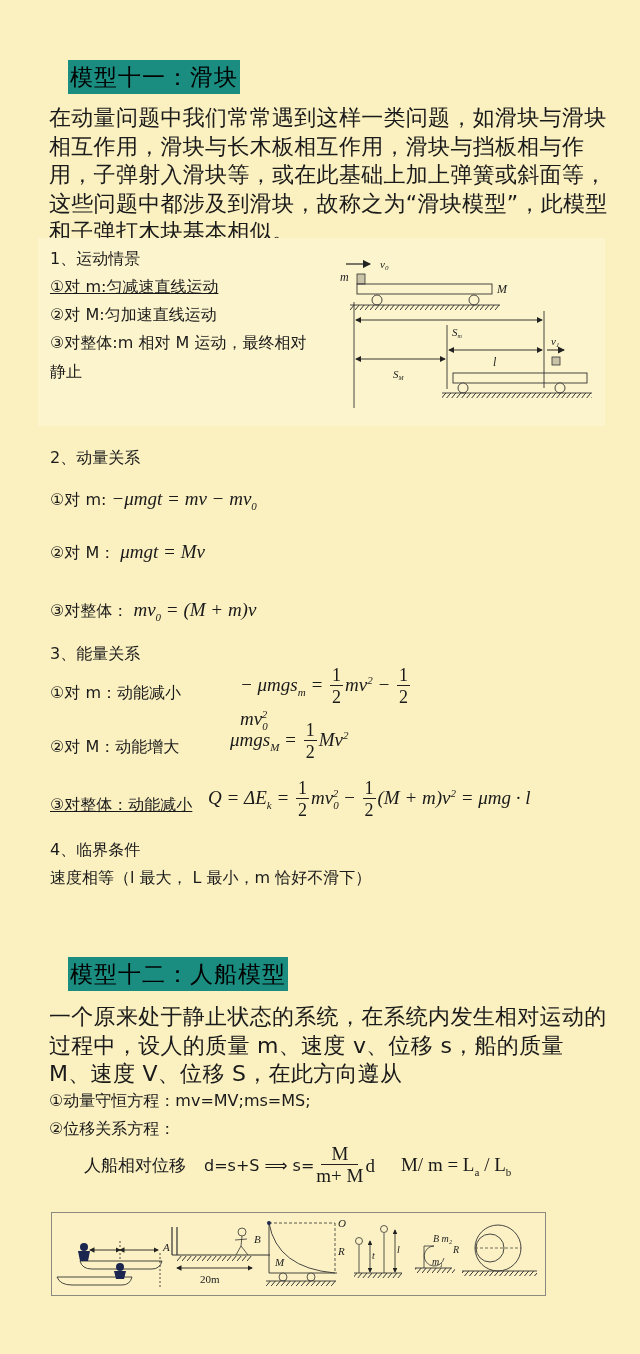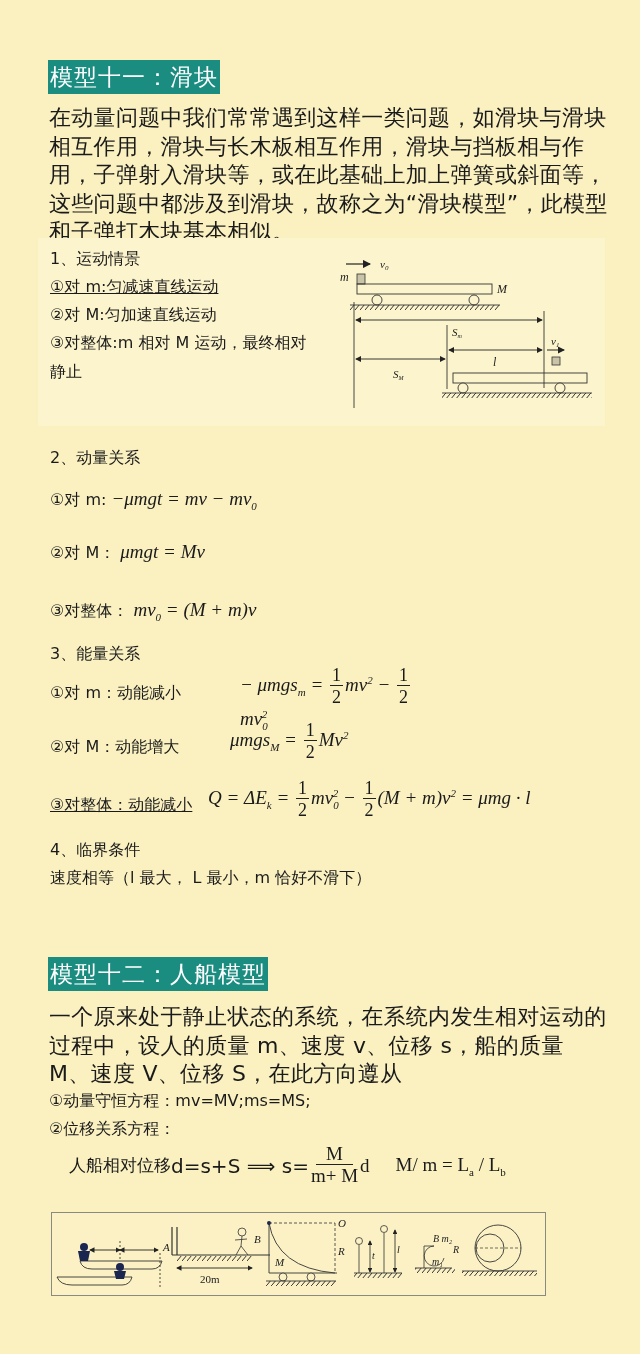--- a/index.html
+++ b/index.html
@@ -4,23 +4,24 @@
 <style>
   html, body { margin:0; padding:0; }
   body {
     width:640px; height:1354px; position:relative; overflow:hidden;
     background:#FAF0C0;
     font-family:"DejaVu Sans","Liberation Sans",sans-serif;
     color:#1a1a1a;
   }
   .abs { position:absolute; }
   .title {
-    background:#1A8C80; color:#ffffff;
+    background:#1A8C80; color:#000000;
     font-size:23px; line-height:34px; padding:0 2px; letter-spacing:1px;
     white-space:nowrap;
+    margin-left:20px;
   }
   .para { font-size:22px; line-height:28.5px; letter-spacing:0.3px; }
   .line { font-size:16px; line-height:24px; white-space:nowrap; }
   .serif-up { font-family:"Liberation Serif","DejaVu Serif",serif; }
   .math { font-family:"Liberation Serif","DejaVu Serif",serif; font-style:italic; font-size:19px; }
   .frac { display:inline-flex; flex-direction:column; align-items:center; vertical-align:middle; font-style:normal; margin:0 2px; }
   .frac .num { border-bottom:1px solid #222; padding:0 2px; line-height:20px; font-size:18px; }
   .frac .den { line-height:22px; font-size:18px; }
   sub, sup { font-size:11px; }
   .box1 { left:38px; top:238px; width:567px; height:188px; background:#FCF4CC; }
@@ -139,23 +140,23 @@
 
 <div class="abs line" style="left:50px;top:838px;">4、临界条件</div>
 <div class="abs line" style="left:50px;top:866px;">速度相等（l 最大， L 最小，m 恰好不滑下）</div>
 
 <div class="abs title" style="left:48px;top:957px;">模型十二：人船模型</div>
 
 <div class="abs para" style="left:49px;top:1003px;width:560px;">一个原来处于静止状态的系统，在系统内发生相对运动的过程中，设人的质量 m、速度 v、位移 s，船的质量 M、速度 V、位移 S，在此方向遵从</div>
 <div class="abs line" style="left:49px;top:1089px;">①动量守恒方程：mv=MV;ms=MS;</div>
 <div class="abs line" style="left:49px;top:1117px;">②位移关系方程：</div>
 
-<div class="abs" style="left:69px;top:1144px;white-space:nowrap;display:flex;align-items:center;">
+<div class="abs" style="left:84px;top:1144px;white-space:nowrap;display:flex;align-items:center;">
   <span style="font-size:17px;">人船相对位移</span>
-  <span style="font-size:20px;margin-left:0;">d=s+S ⟹ s=</span>
+  <span style="font-size:16px;margin-left:18px;">d=s+S ⟹ s=</span>
   <span class="frac serif-up" style="font-size:19px;">
     <span class="num" style="font-size:19px;padding:0 10px;">M</span>
     <span class="den" style="font-size:19px;">m+ M</span>
   </span>
   <span class="serif-up" style="font-size:19px;">d</span>
   <span class="serif-up" style="font-size:19px;margin-left:26px;">M/ m = L<sub>a</sub> / L<sub>b</sub></span>
 </div>
 
 <div class="abs fig-frame"></div>
 <svg class="abs" style="left:52px;top:1213px;" width="492" height="82" viewBox="0 0 492 82">

